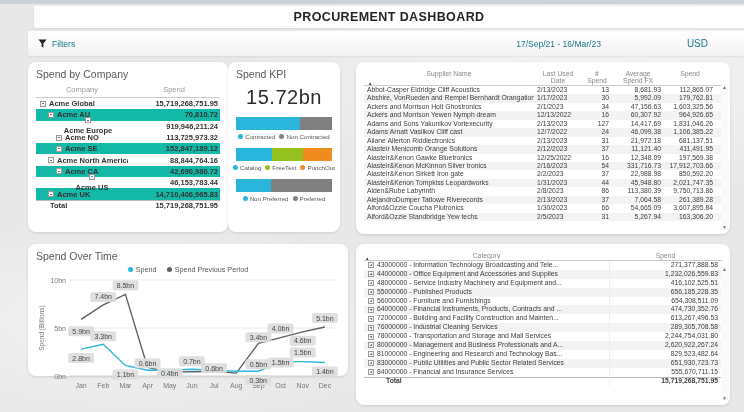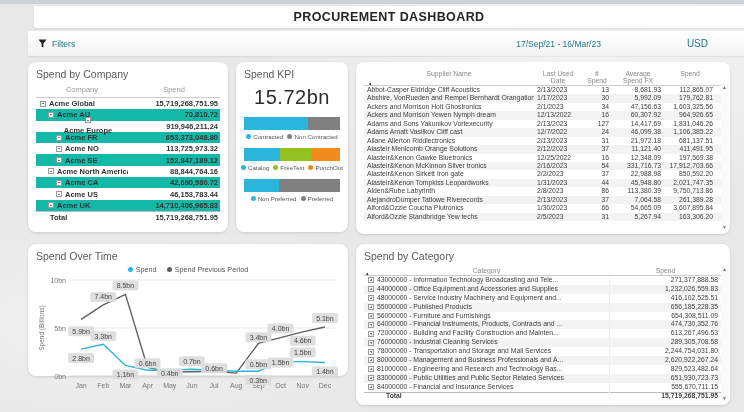--- a/index.html
+++ b/index.html
@@ -55,21 +55,21 @@
   .crow.alt { background:#14b8a6; }
   .crow .name { flex:1; display:flex; align-items:center; gap:3px; font-weight:bold; color:#333; white-space:nowrap; overflow:hidden; }
   .crow .val { width:92px; text-align:right; font-weight:bold; color:#333; padding-right:2px; }
   .crow.total { border-top:1px solid #bbb; }
   .crow.total .name { padding-left:14px; }
   .treeicon { width:6px; height:6px; border:1px solid #9a9a9a; background:#f6f6f6; flex:none; position:relative; }
   .treeicon::before { content:""; position:absolute; left:1px; right:1px; top:50%; height:1px; margin-top:-0.5px; background:#777; }
   .treeicon.plus::after { content:""; position:absolute; top:1px; bottom:1px; left:50%; width:1px; margin-left:-0.5px; background:#777; }
 
   
-  #panel-kpi { left:236px; top:62px; width:112px; height:170px; text-align:center; }
+  #panel-kpi { left:228px; top:62px; width:112px; height:170px; text-align:center; }
   .kpi-value { font-size:20px; color:#2d2d2d; margin:6px 0 8px; letter-spacing:.5px; }
   .kpi-bar { display:flex; height:13px; width:96px; margin:0 auto; }
   .kpi-bar .seg { height:100%; }
   .kpi-legend { display:flex; justify-content:center; gap:4px; margin:3px 0 8px; flex-wrap:nowrap; }
   .kpi-legend .li { display:flex; align-items:center; gap:2px; font-size:6.2px; color:#555; white-space:nowrap; }
   .dot { width:5px; height:5px; border-radius:50%; flex:none; }
 
   
   #panel-supplier { left:356px; top:62px; width:374px; height:172px; }
   .stable { font-size:6.8px; position:relative; }
@@ -158,57 +158,50 @@
           </div>
           <div class="val">70,810.72</div>
         </div>
         <div class="crow">
           <div class="name" style="padding-left: 12px; flex-direction: column;">
             <span class="treeicon"></span>
             <span>Acme Europe</span>
           </div>
           <div class="val">919,946,211.24</div>
         </div>
+        <div class="crow">
+          <div class="name" style="padding-left: 20px;">
+            <span class="treeicon"></span>
+            <span>Acme NO</span>
+          </div>
+          <div class="val">113,725,973.32</div>
+        </div>
         <div class="crow alt">
           <div class="name" style="padding-left: 20px;">
             <span class="treeicon"></span>
-            <span>Acme FR</span>
-          </div>
-          <div class="val">653,373,048.80</div>
+            <span>Acme SE</span>
+          </div>
+          <div class="val">152,847,189.12</div>
         </div>
         <div class="crow">
-          <div class="name" style="padding-left: 20px;">
-            <span class="treeicon"></span>
-            <span>Acme NO</span>
-          </div>
-          <div class="val">113,725,973.32</div>
+          <div class="name" style="padding-left: 12px;">
+            <span class="treeicon"></span>
+            <span>Acme North America</span>
+          </div>
+          <div class="val">88,844,764.16</div>
         </div>
         <div class="crow alt">
           <div class="name" style="padding-left: 20px;">
             <span class="treeicon"></span>
-            <span>Acme SE</span>
-          </div>
-          <div class="val">152,847,189.12</div>
+            <span>Acme CA</span>
+          </div>
+          <div class="val">42,690,980.72</div>
         </div>
         <div class="crow">
-          <div class="name" style="padding-left: 12px;">
-            <span class="treeicon"></span>
-            <span>Acme North America</span>
-          </div>
-          <div class="val">88,844,764.16</div>
-        </div>
-        <div class="crow alt">
-          <div class="name" style="padding-left: 20px;">
-            <span class="treeicon"></span>
-            <span>Acme CA</span>
-          </div>
-          <div class="val">42,690,980.72</div>
-        </div>
-        <div class="crow">
-          <div class="name" style="padding-left: 20px;">
+          <div class="name" style="padding-left: 20px; flex-direction: column;">
             <span class="treeicon"></span>
             <span>Acme US</span>
           </div>
           <div class="val">46,153,783.44</div>
         </div>
         <div class="crow alt">
           <div class="name" style="padding-left: 12px;">
             <span class="treeicon"></span>
             <span>Acme UK</span>
           </div>
@@ -514,21 +507,20 @@
           <text x="266.75" y="81.1" text-anchor="middle" font-size="7" fill="#444">1.5bn</text>
         </g>
         <g>
           <rect x="275.9166666666667" y="92.56" width="26" height="10" rx="2" fill="#dcdcdc" fill-opacity="0.92"></rect>
           <text x="288.9166666666667" y="100.06" text-anchor="middle" font-size="7" fill="#444">1.4bn</text>
         </g>
       </svg></div>
 </div>
 
 <div class="panel" id="panel-category">
-  <div class="panel-title">Spend by Category</div>
   <div class="cat-hdr">
     <div class="cat-col-name">Category</div>
     <div class="cat-col-spend">Spend</div>
     <div class="sort-caret">▲</div>
   </div>
   <div id="category-rows">
       <div class="catrow">
         <div class="cat-col-name" style="padding-left: 4px;">
           <span class="treeicon plus"></span>
           <span>43000000 - Information Technology Broadcasting and Tele...</span>

